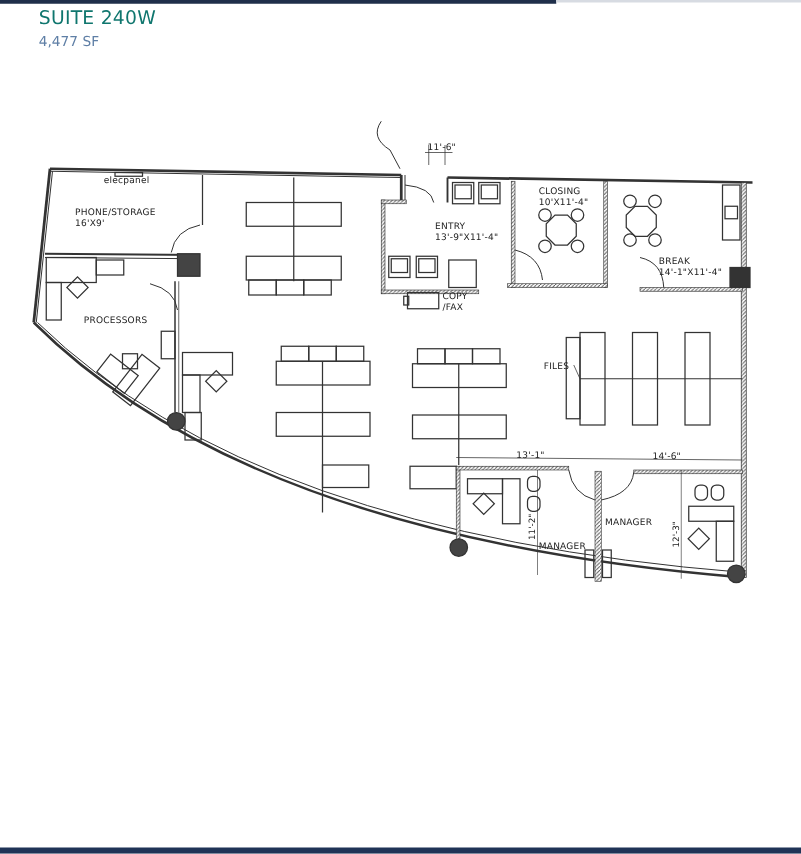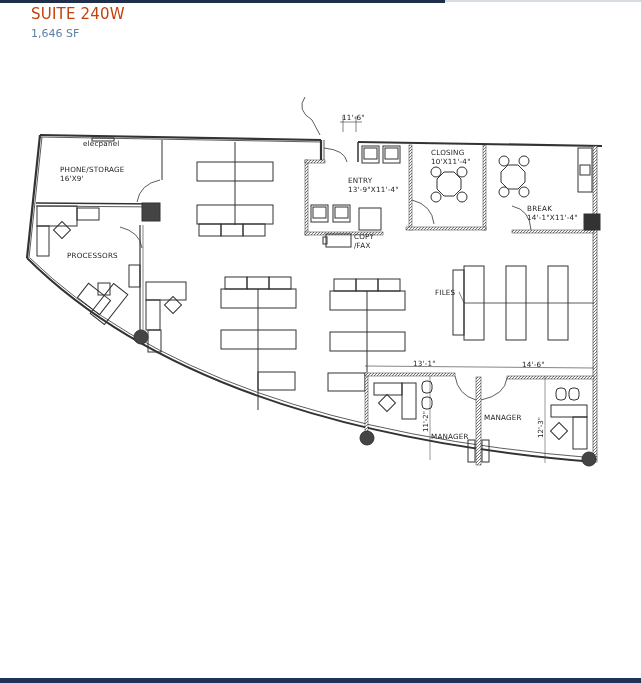--- a/index.html
+++ b/index.html
@@ -1,32 +1,32 @@
 <!DOCTYPE html>
 <html><head>
 <meta charset="utf-8">
 <style>
   html,body{margin:0;padding:0;background:#fff;}
   body{width:641px;height:683px;position:relative;overflow:hidden;font-family:"DejaVu Sans",sans-serif;}
   .topbar{position:absolute;left:0;top:0;width:445px;height:3px;background:#1f2f4a;}
   .topbar2{position:absolute;left:445px;top:0;width:196px;height:2px;background:#d7dbe2;}
-  .title{position:absolute;left:31px;top:5px;font-size:15px;color:#c2410c;letter-spacing:0.2px;font-family:"DejaVu Sans",sans-serif;}
+  .title{position:absolute;left:31px;top:5px;font-size:15px;color:#0f766e;letter-spacing:0.2px;font-family:"DejaVu Sans",sans-serif;}
   .subtitle{position:absolute;left:31px;top:27px;font-size:11px;color:#5f7fa6;font-family:"DejaVu Sans",sans-serif;}
   .bottombar{position:absolute;left:0;top:678px;width:641px;height:5px;background:#1f3356;}
   svg.plan{position:absolute;left:0;top:0;}
   .lbl{font-family:"DejaVu Sans",sans-serif;font-size:7.2px;fill:#222;letter-spacing:0.2px;}
   .lblv{font-family:"DejaVu Sans",sans-serif;font-size:7px;fill:#222;}
 </style>
 </head>
 <body>
 
 <div class="topbar"></div>
 <div class="topbar2"></div>
 <div class="title">SUITE 240W</div>
-<div class="subtitle">1,646 SF</div>
+<div class="subtitle">4,477 SF</div>
 
 <svg class="plan" width="641" height="683" viewBox="0 0 641 683">
   <defs>
     <pattern id="hatch" width="3" height="3" patternUnits="userSpaceOnUse">
       <rect width="3" height="3" fill="#fff"></rect>
       <path d="M0,3 L3,0" stroke="#555" stroke-width="0.8"></path>
     </pattern>
   </defs>
   <g fill="none" stroke="#333" stroke-width="1">
 

